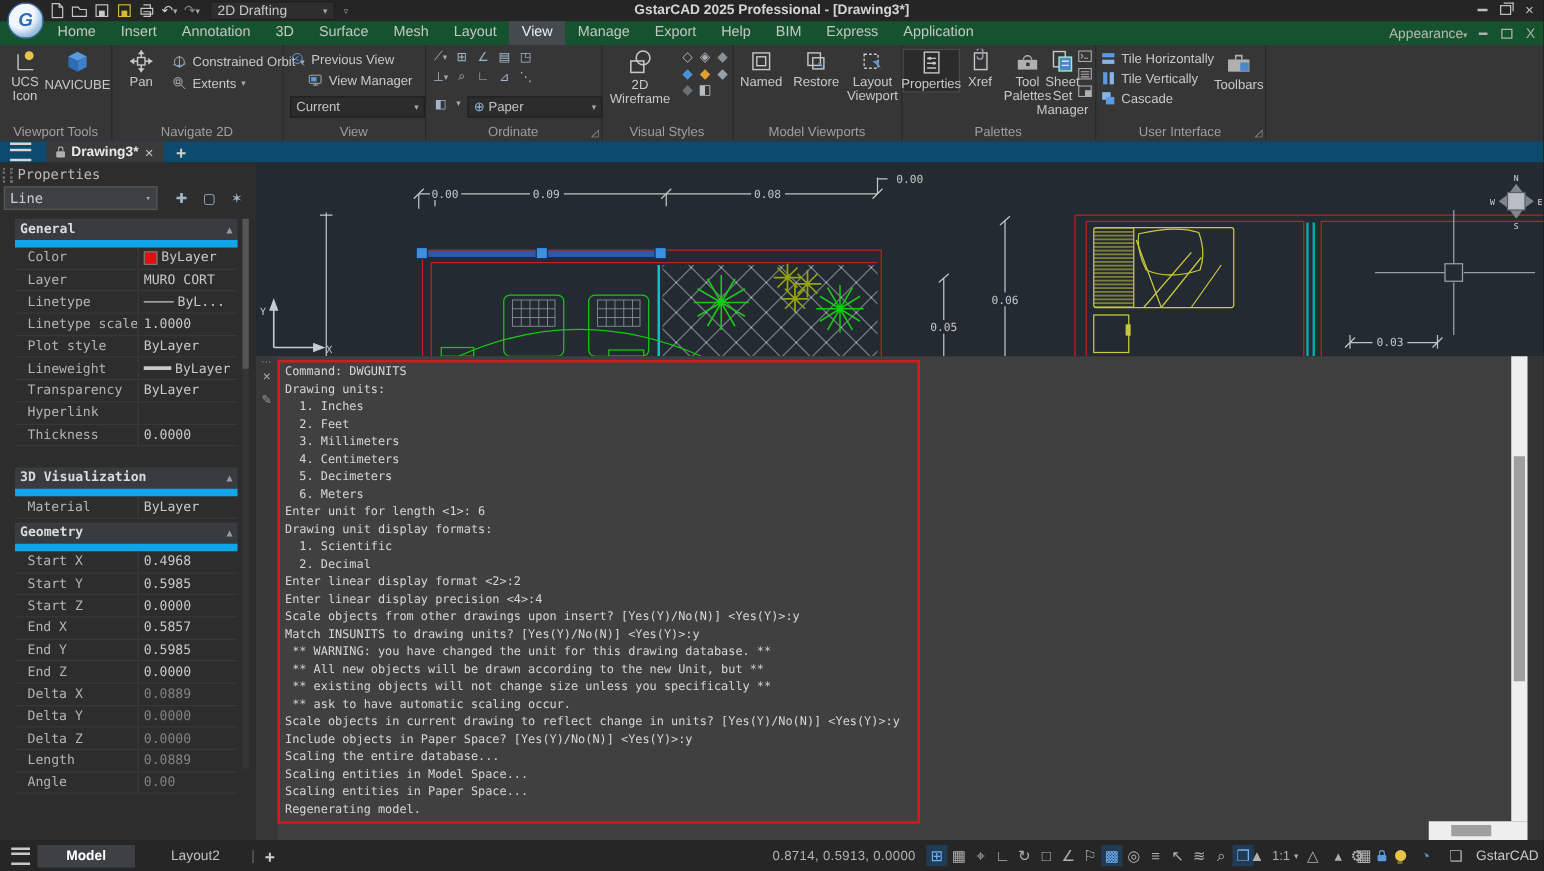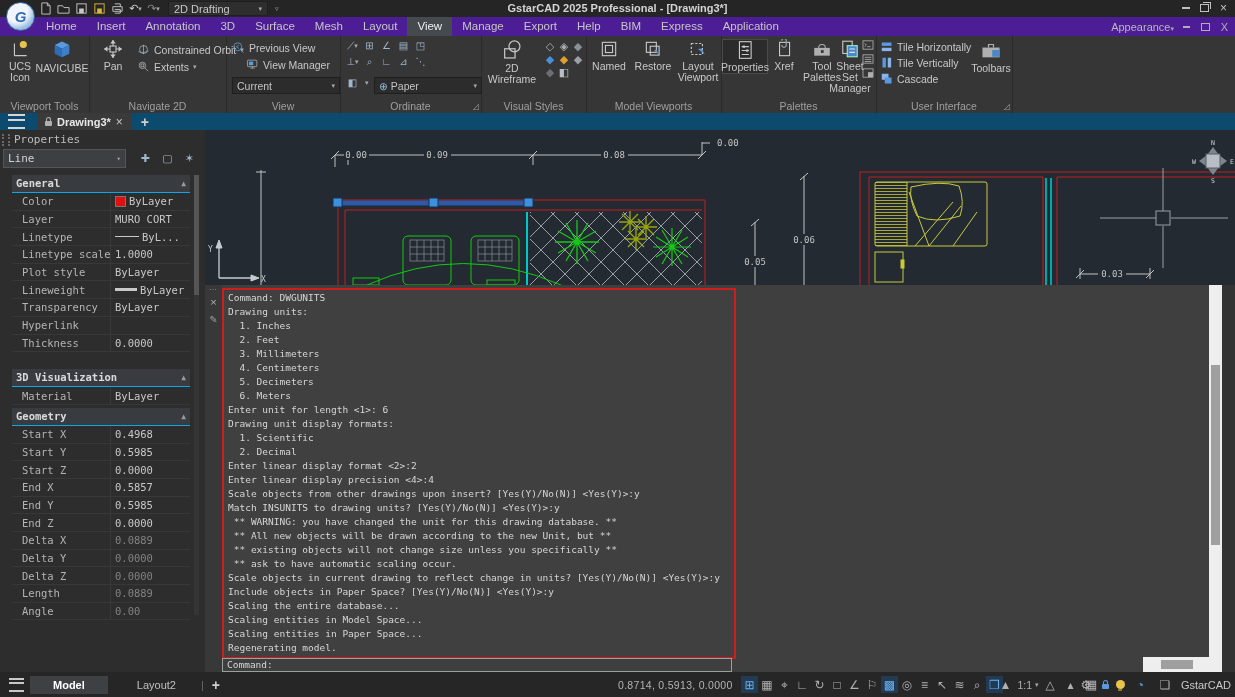--- a/index.html
+++ b/index.html
@@ -19,21 +19,21 @@
          height:13px;padding:0 5px;margin-left:4px;min-width:88px;justify-content:space-between}
   .apptitle{position:absolute;left:0;top:2px;width:100%;text-align:center;font-size:11px;
             color:#d4d4d4;font-weight:bold;pointer-events:none}
   .winbtns{position:absolute;right:2px;top:0;height:16px;display:flex;align-items:center;gap:0;z-index:40}
   .wb{width:19px;height:15px;display:flex;align-items:center;justify-content:center;color:#c0c0c0}
   .wmin{width:8px;height:2px;background:#c0c0c0}
   .wres{width:7px;height:6px;border:1px solid #c0c0c0;position:relative;background:#252525}
   .wres:before{content:"";position:absolute;top:-3px;left:2px;width:7px;height:6px;
                border:1px solid #c0c0c0;border-bottom:none;border-left:none}
   
-  .menubar{position:absolute;left:0;top:17px;width:1235px;height:19px;background:#4c1d95;
+  .menubar{position:absolute;left:0;top:17px;width:1235px;height:19px;background:#14532d;
            display:flex;align-items:center}
   .mtabs{display:flex;margin-left:36px}
   .mtab{padding:0 10px;height:19px;line-height:19px;font-size:11.5px;color:#c6c6c6}
   .mtab.active{background:#454a4f;color:#eee}
   .menuright{position:absolute;right:4px;top:0;height:19px;display:flex;align-items:center;gap:6px;color:#b8b8b8}
   .mwb{width:13px;height:13px;display:flex;align-items:center;justify-content:center}
   .wmin2{width:7px;height:2px;background:#b0b0b0}
   .wres2{width:7px;height:6px;border:1px solid #b0b0b0}
   
   .ribbon{position:absolute;left:0;top:36px;width:1235px;height:77px;background:#363636;
@@ -66,21 +66,21 @@
   .props{position:absolute;left:0;top:130px;width:205px;height:542px;background:#2d2d2d;overflow:hidden}
   .ptitle{position:absolute;left:2px;top:3px;display:flex;align-items:center;gap:4px;color:#bdbdbd;
           font-family:"DejaVu Sans Mono",monospace;font-size:11px}
   .pgrip{width:4px;height:12px;border-left:2px dotted #6a6a6a;border-right:2px dotted #6a6a6a}
   .pseltop{position:absolute;left:3px;top:19px;width:196px;height:19px;display:flex;align-items:center}
   .psel{width:118px;height:17px;background:#3c4043;border:1px solid #555;display:flex;align-items:center;
         justify-content:space-between;padding:0 4px;font-family:"DejaVu Sans Mono",monospace;font-size:11px;color:#d0d0d0}
   .pbtn{width:20px;height:17px;display:flex;align-items:center;justify-content:center;color:#9fb6cc;font-size:11px;margin-left:3px}
   .pbody{position:absolute;left:12px;top:45px;width:178px;font-family:"DejaVu Sans Mono",monospace;font-size:10.5px}
   .psec{height:17px;line-height:17px;background:#383c40;color:#dadada;font-weight:bold;
-        display:flex;justify-content:space-between;padding:0 4px;border-bottom:1px solid #0ea5e9}
+        display:flex;justify-content:space-between;padding:0 4px;border-bottom:6px solid #0ea5e9}
   .psec .sc{color:#9a9a9a;font-size:8px}
   .prow{height:16.7px;display:flex;border-bottom:1px solid #383838;align-items:center}
   .plab{width:88px;padding-left:10px;color:#b4b4b4;white-space:nowrap;overflow:hidden}
   .pval{flex:1;border-left:1px solid #3a3a3a;padding-left:4px;display:flex;align-items:center;gap:3px;
         color:#c8c8c8;height:100%;white-space:nowrap;overflow:hidden}
   .prow.dim .pval{color:#828282}
   .swatch{width:9px;height:9px;background:#e01010;border:1px solid #777;display:inline-block}
   .ltline{width:24px;border-top:1px solid #c8c8c8;display:inline-block}
   .lwline{width:22px;height:3px;background:#c8c8c8;display:inline-block}
   .pscroll{position:absolute;right:6px;top:45px;width:5px;height:440px;background:#353535}
@@ -762,21 +762,20 @@
  ** WARNING: you have changed the unit for this drawing database. **
  ** All new objects will be drawn according to the new Unit, but **
  ** existing objects will not change size unless you specifically **
  ** ask to have automatic scaling occur.
 Scale objects in current drawing to reflect change in units? [Yes(Y)/No(N)] &lt;Yes(Y)&gt;:y
 Include objects in Paper Space? [Yes(Y)/No(N)] &lt;Yes(Y)&gt;:y
 Scaling the entire database...
 Scaling entities in Model Space...
 Scaling entities in Paper Space...
 Regenerating model.</pre>
-    <div class="cmdprompt">Command:</div>
     <div class="scorner"></div>
     <div class="vscroll">
         <span class="th"></span>
       </div>
     <div class="hscroll">
         <span class="th"></span>
       </div>
   </div>
 
   <div class="statusbar">

